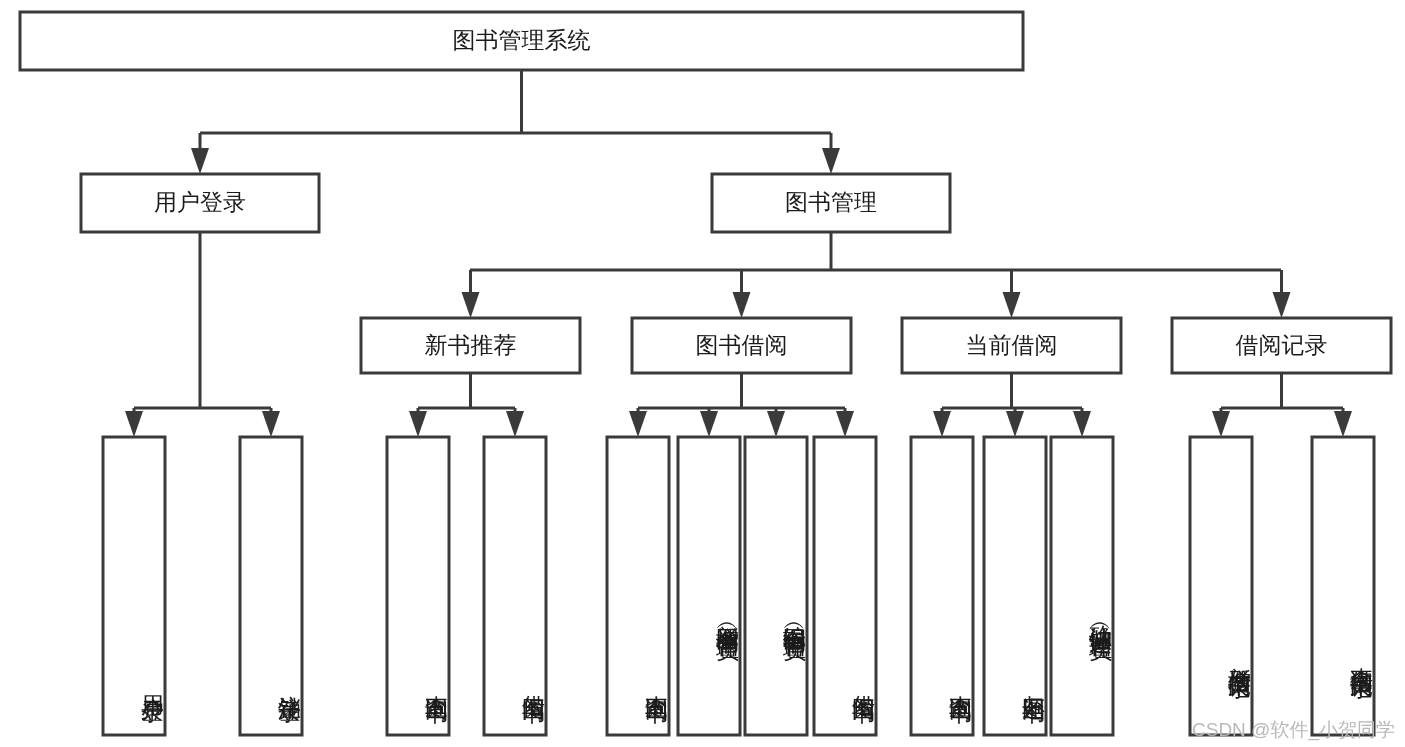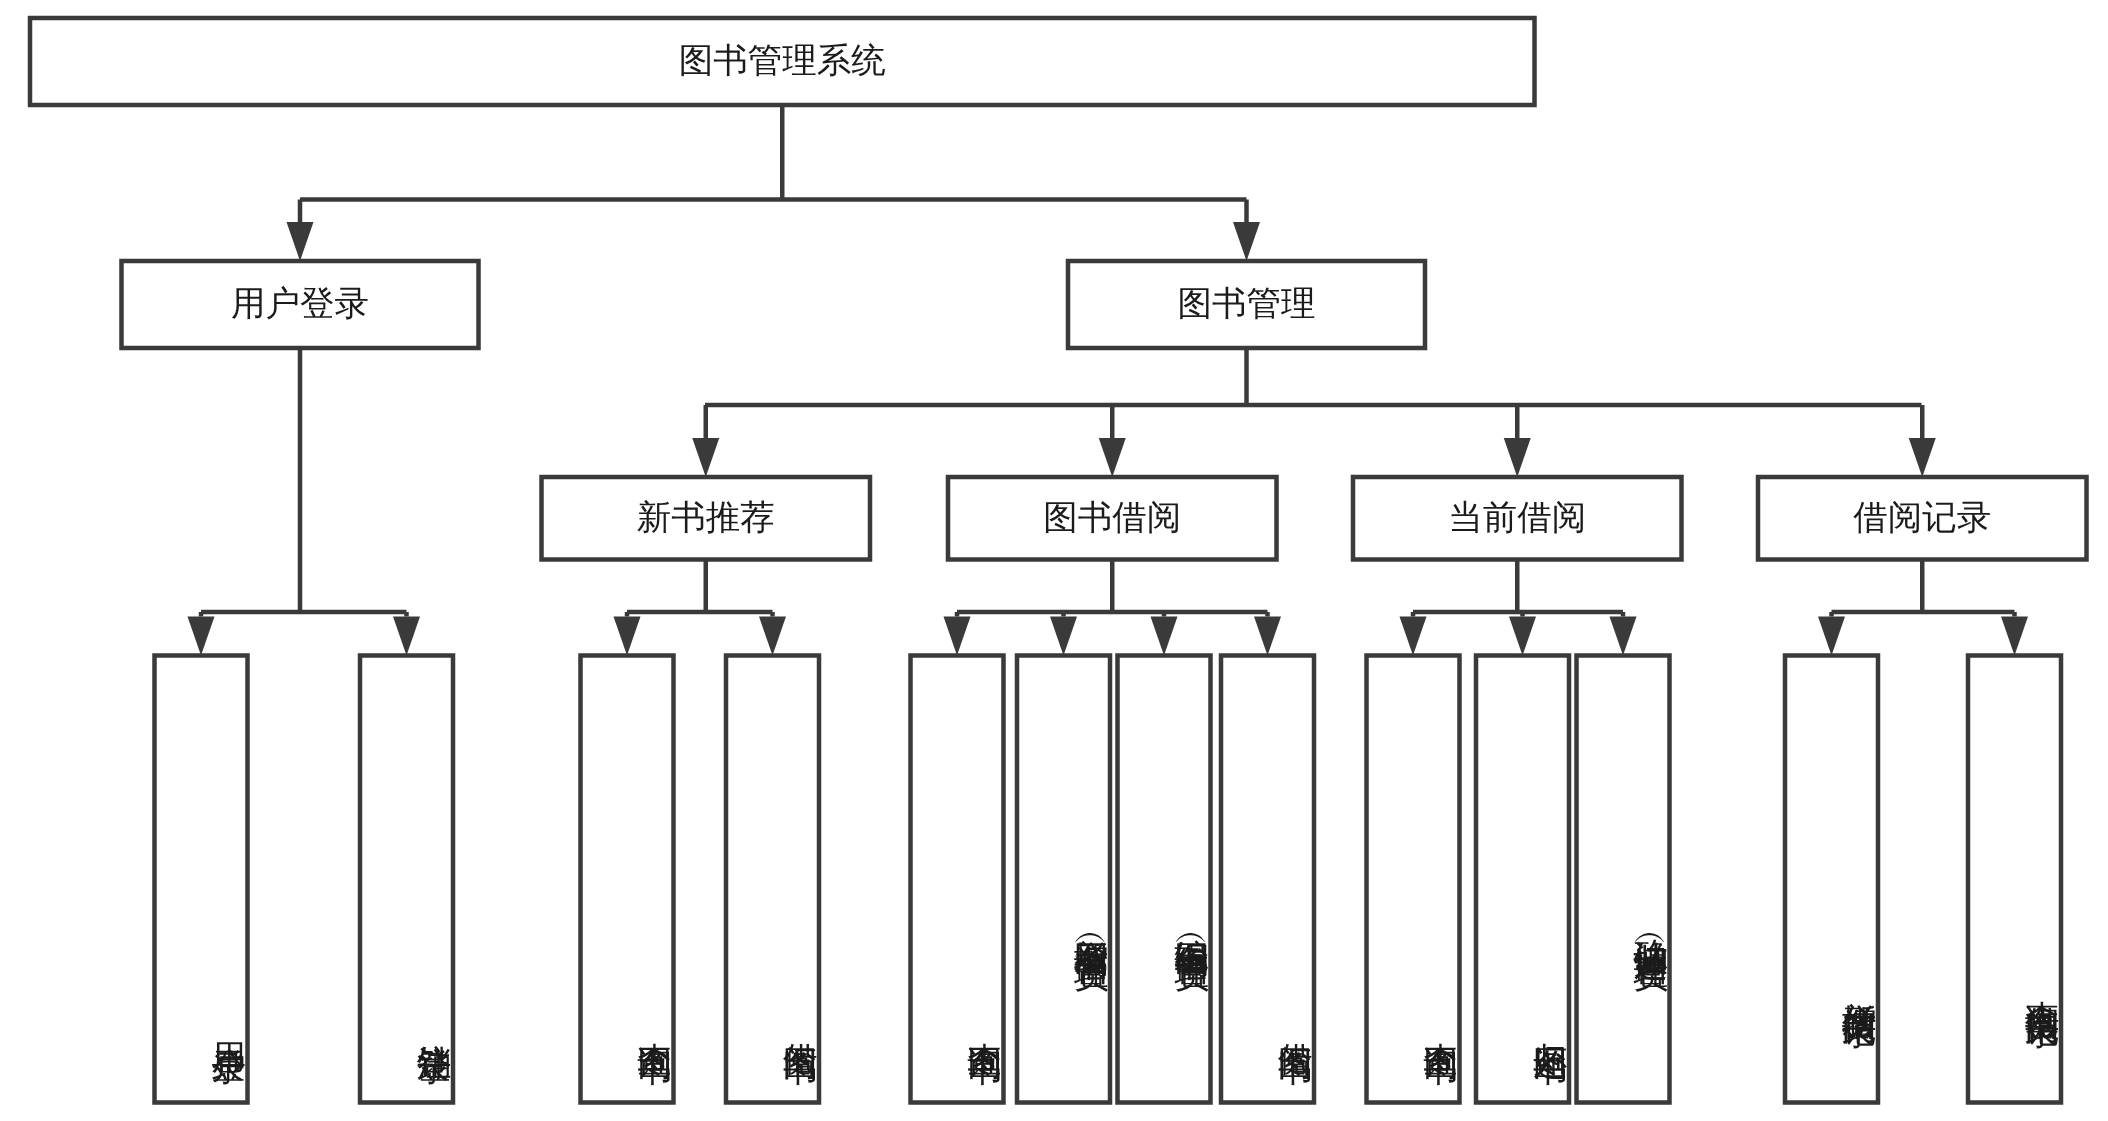--- a/index.html
+++ b/index.html
@@ -211,13 +211,14 @@
       <div class="node-label-v" style="left: 607px; top: 439px; width: 62px; height: 294px; padding-top: 95px;">查询图书</div>
       <div class="node-label-v" style="left: 678px; top: 439px; width: 62px; height: 294px; padding-top: 30px;">新增图书（管理员）</div>
       <div class="node-label-v" style="left: 745px; top: 439px; width: 62px; height: 294px; padding-top: 30px;">编辑图书（管理员）</div>
       <div class="node-label-v" style="left: 814px; top: 439px; width: 62px; height: 294px; padding-top: 95px;">借阅图书</div>
       <div class="node-label-v" style="left: 911px; top: 439px; width: 62px; height: 294px; padding-top: 95px;">查询图书</div>
       <div class="node-label-v" style="left: 984px; top: 439px; width: 62px; height: 294px; padding-top: 95px;">归还图书</div>
       <div class="node-label-v" style="left: 1051px; top: 439px; width: 62px; height: 294px; padding-top: 30px;">确认归还（管理员）</div>
       <div class="node-label-v" style="left: 1190px; top: 439px; width: 62px; height: 294px; padding-top: 69px;">新增借阅记录</div>
       <div class="node-label-v" style="left: 1312px; top: 439px; width: 62px; height: 294px; padding-top: 69px;">查询借阅记录</div>
     </div>
+  <div class="watermark" style="left: 1192px; top: 717px; color: rgb(185, 185, 185);">CSDN @软件_小贺同学</div>
 </div>
 
 </body></html>

